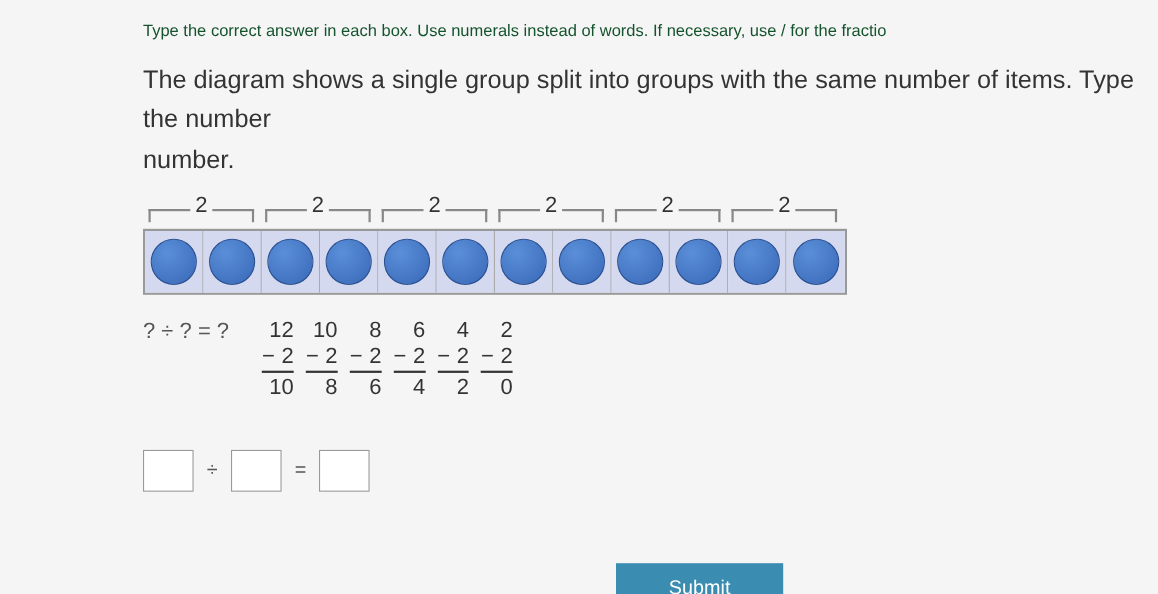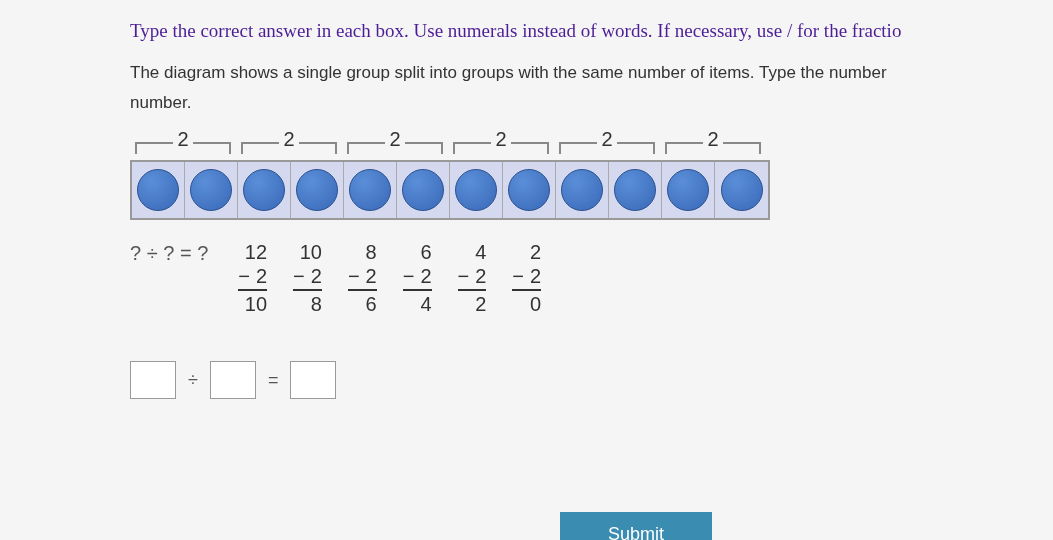--- a/index.html
+++ b/index.html
@@ -5,22 +5,22 @@
     * { box-sizing: border-box; margin: 0; padding: 0; }
     body {
       font-family: Arial, sans-serif;
       background: #f5f5f5;
       padding: 20px 0 0 130px;
       color: #333;
       width: 1053px;
       height: 540px;
       overflow: hidden;
     }
-    .instruction { font-size: 19px; color: #4c1d95; margin-bottom: 18px; font-family: Liberation Serif, serif; }
-    .description { font-size: 17px; color: #333; margin-bottom: 4px; line-height: 1.5; }
+    .instruction { font-size: 15px; color: #14532d; margin-bottom: 18px; }
+    .description { font-size: 23px; color: #333; margin-bottom: 4px; line-height: 1.5; }
     .diagram-container { margin: 15px 0 20px 0; }
     .brackets-row { display: flex; position: relative; height: 30px; }
     .bracket-group {
       width: 106px;
       position: relative;
       display: flex;
       justify-content: center;
     }
     .bracket-line {
       position: absolute;
@@ -210,21 +210,21 @@
         <div class="dot"></div>
       </div>
       <div class="dot-cell">
         <div class="dot"></div>
       </div>
     </div>
 </div>
 
 <div class="math-row">
   <span class="question-label">? ÷ ? = ?</span>
-  <div id="subs-container" style="display:flex; gap:26px;">
+  <div id="subs-container" style="display:flex; gap:11px;">
       <div class="subtraction">
         <div>12</div>
         <div class="sub-line"><span class="minus">−</span>2</div>
         <div class="sub-result">10</div>
       </div>
       <div class="subtraction">
         <div>10</div>
         <div class="sub-line"><span class="minus">−</span>2</div>
         <div class="sub-result">8</div>
       </div>

